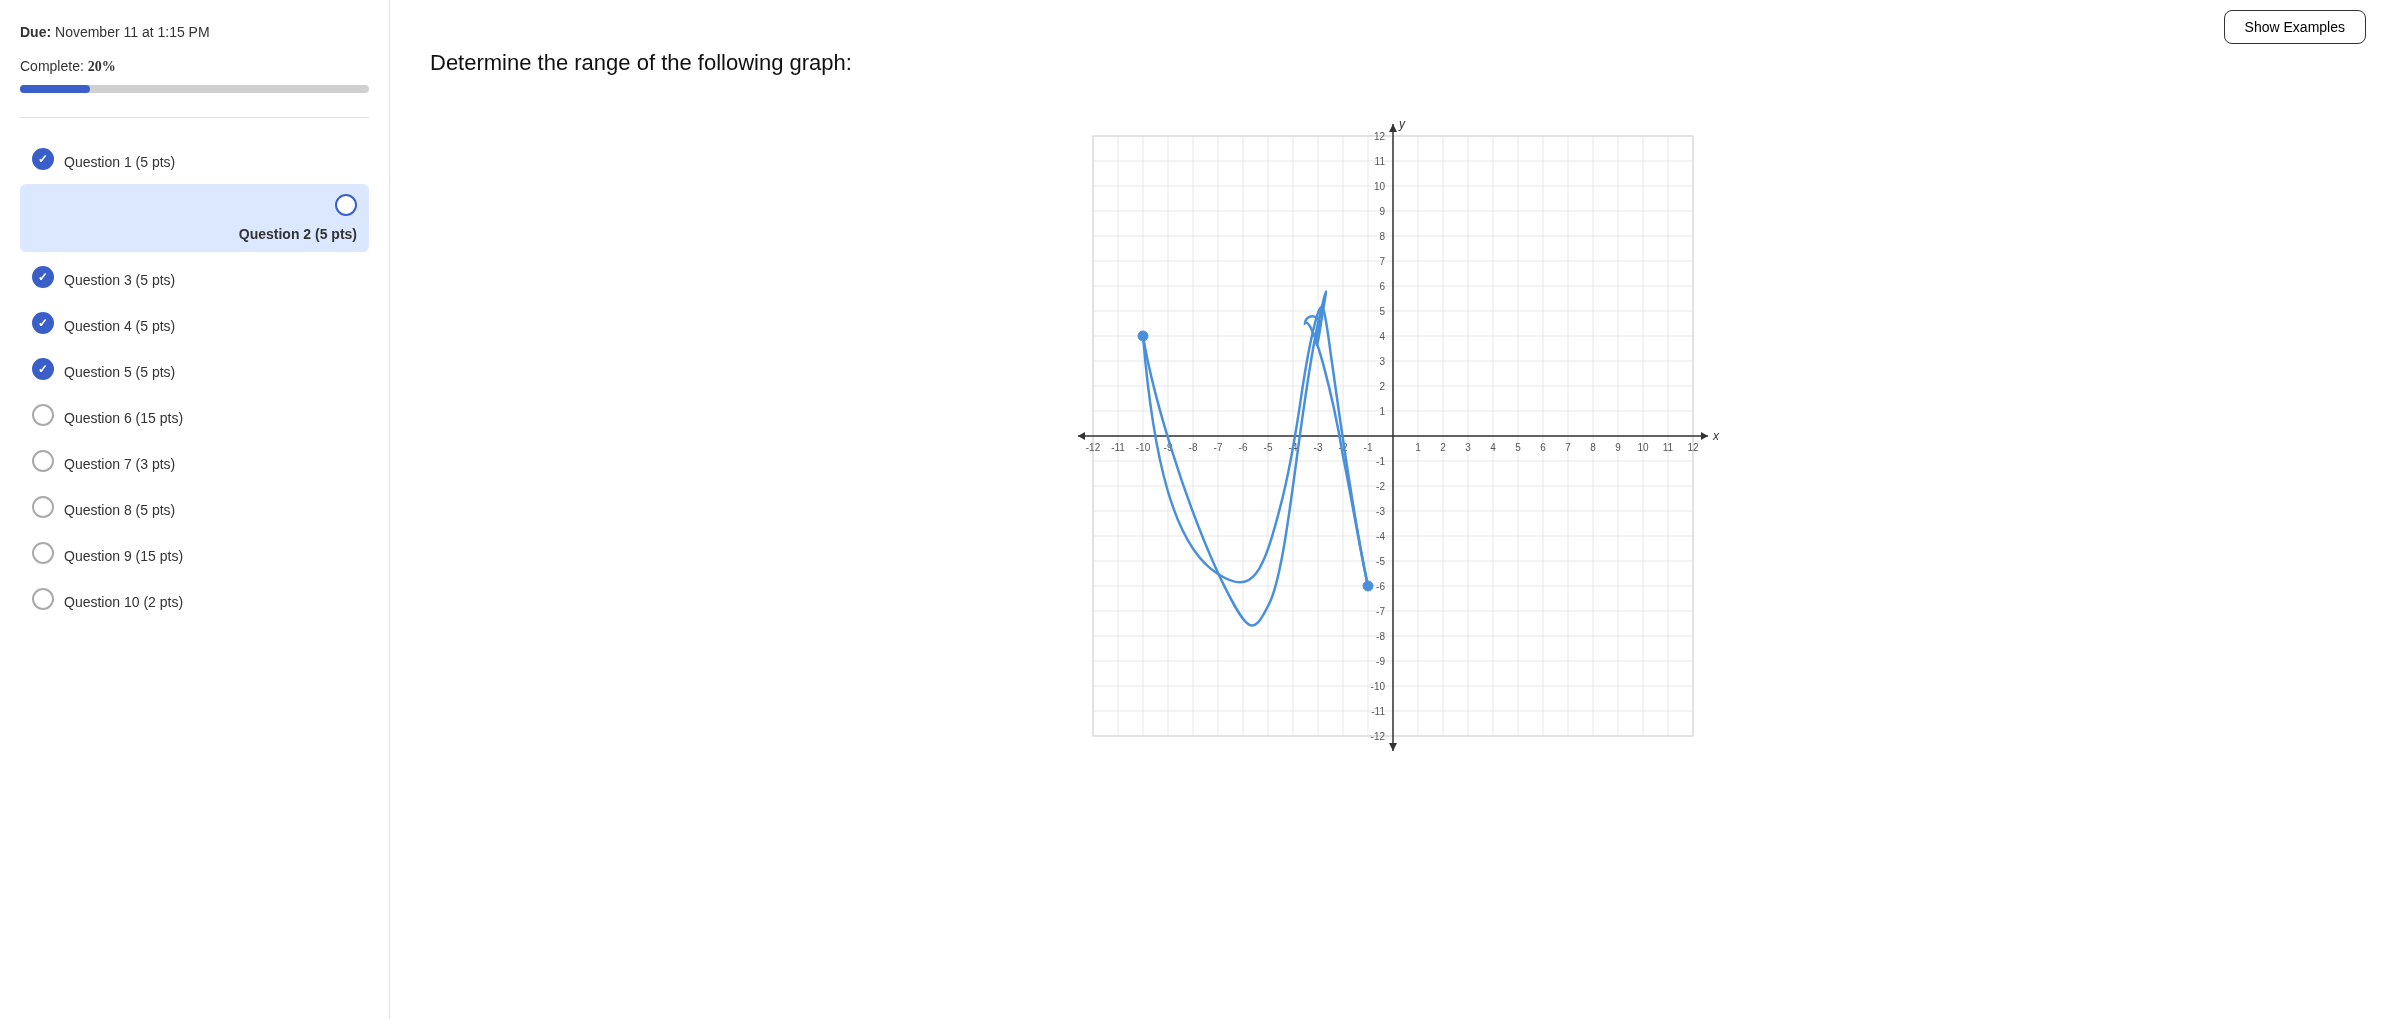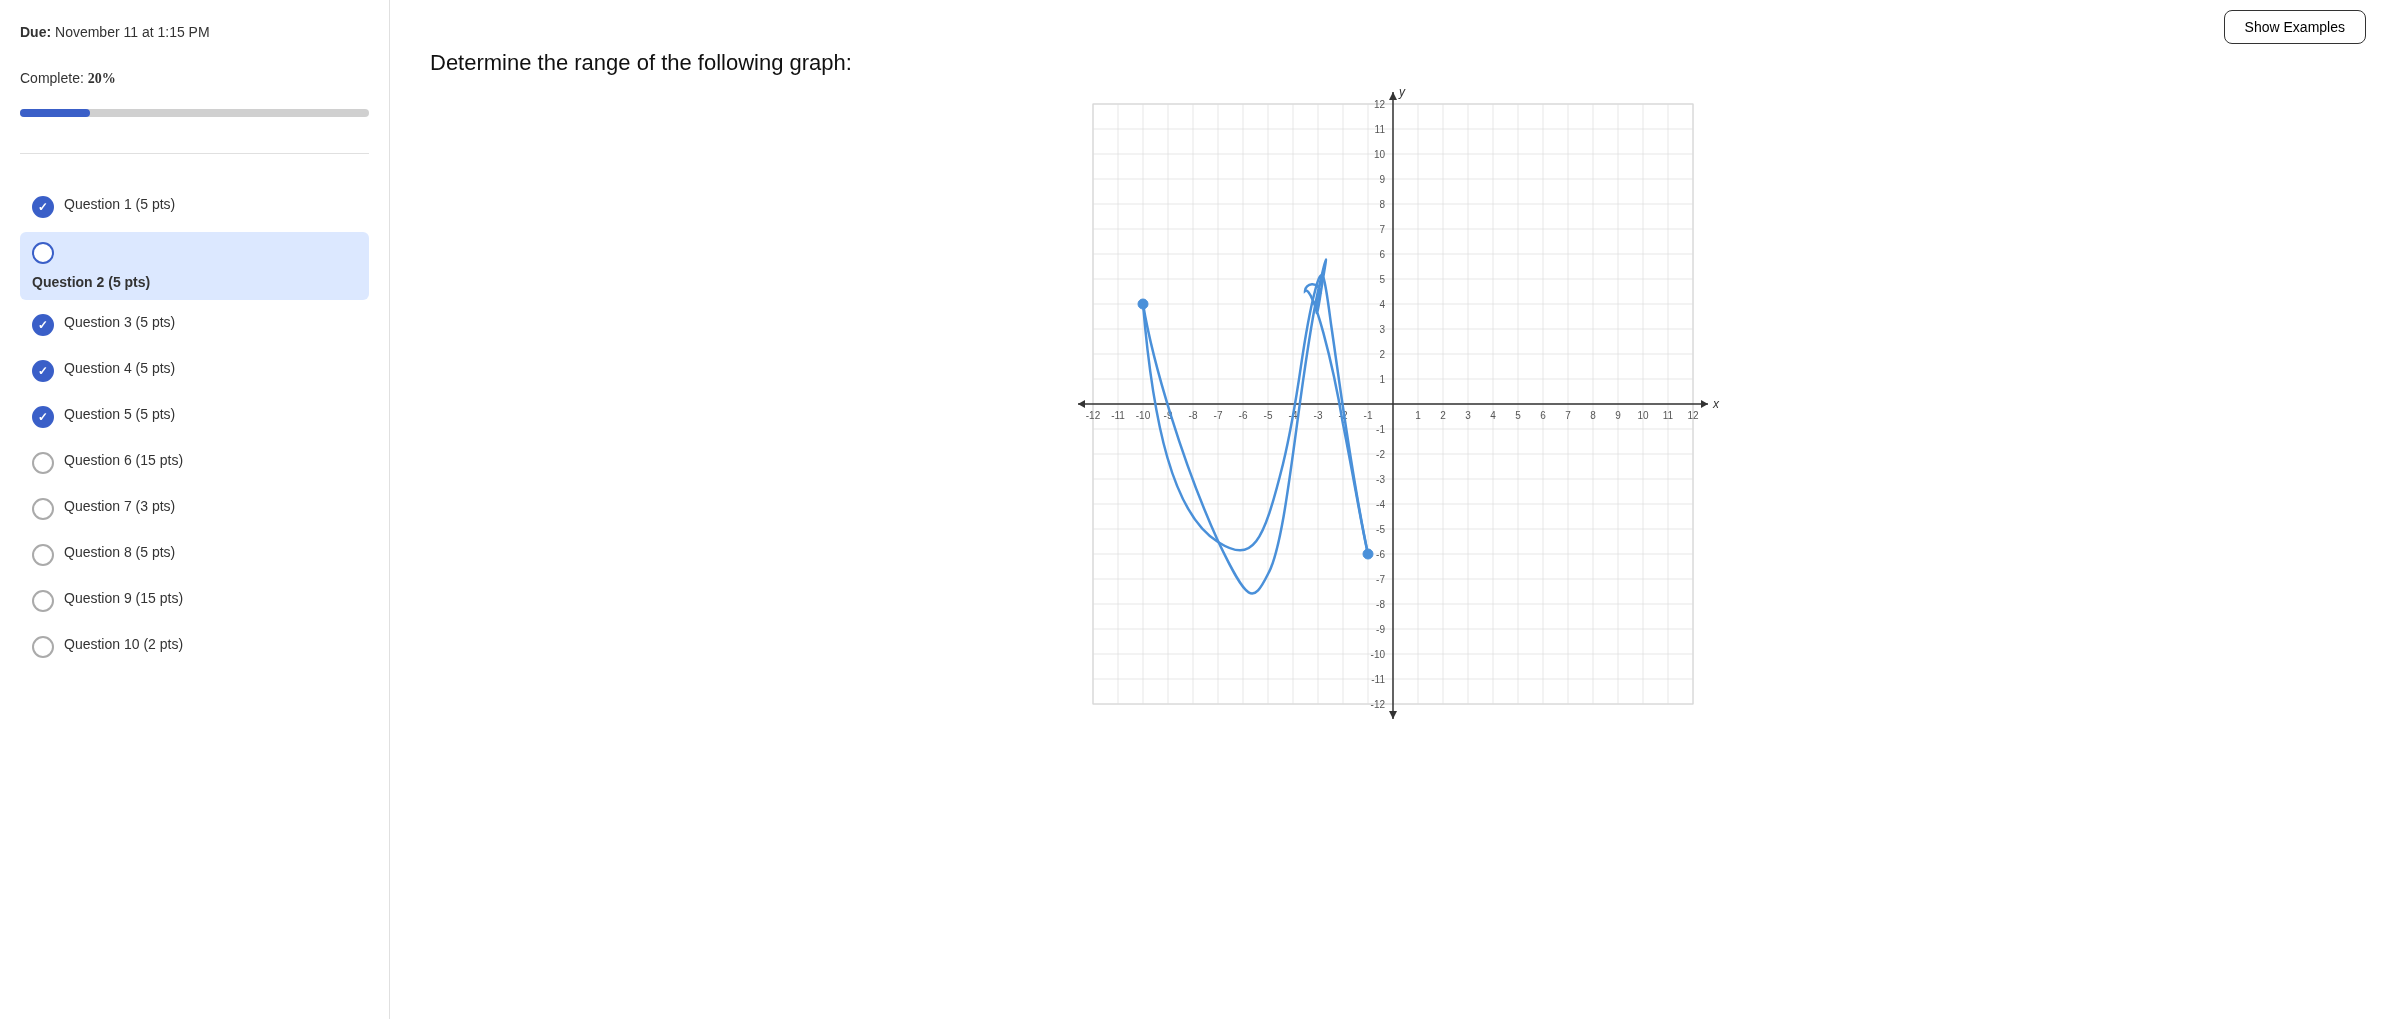--- a/index.html
+++ b/index.html
@@ -6,21 +6,21 @@
     body { font-family: Arial, sans-serif; background: #fff; display: flex; height: 1019px; overflow: hidden; }
 
     
     #sidebar {
       width: 390px;
       min-width: 390px;
       border-right: 1px solid #e0e0e0;
       padding: 24px 20px;
       display: flex;
       flex-direction: column;
-      gap: 16px;
+      gap: 4px;
     }
     .due-date {
       font-size: 14px;
       color: #333;
       margin-bottom: 14px;
     }
     .due-date span { font-weight: bold; }
     .complete-label {
       font-size: 14px;
       color: #333;
@@ -45,21 +45,21 @@
       border-top: 1px solid #e0e0e0;
       margin-bottom: 16px;
     }
     .question-list {
       display: flex;
       flex-direction: column;
       gap: 4px;
     }
     .question-item {
       display: flex;
-      align-items: flex-start;
+      align-items: flex-end;
       gap: 10px;
       padding: 10px 12px;
       border-radius: 6px;
       cursor: pointer;
       font-size: 14px;
       color: #333;
     }
     .question-item.active {
       background: #dce8ff;
       font-weight: bold;
@@ -107,21 +107,21 @@
       padding: 8px 20px;
       border: 1px solid #333;
       background: #fff;
       font-size: 14px;
       cursor: pointer;
       border-radius: 8px;
     }
     .question-title {
       font-size: 22px;
       font-weight: normal;
-      margin-bottom: 8px;
+      margin-bottom: 40px;
       margin-top: 20px;
       color: #111;
     }
 
     
     .graph-container {
       display: flex;
       justify-content: center;
       align-items: flex-start;
     }

